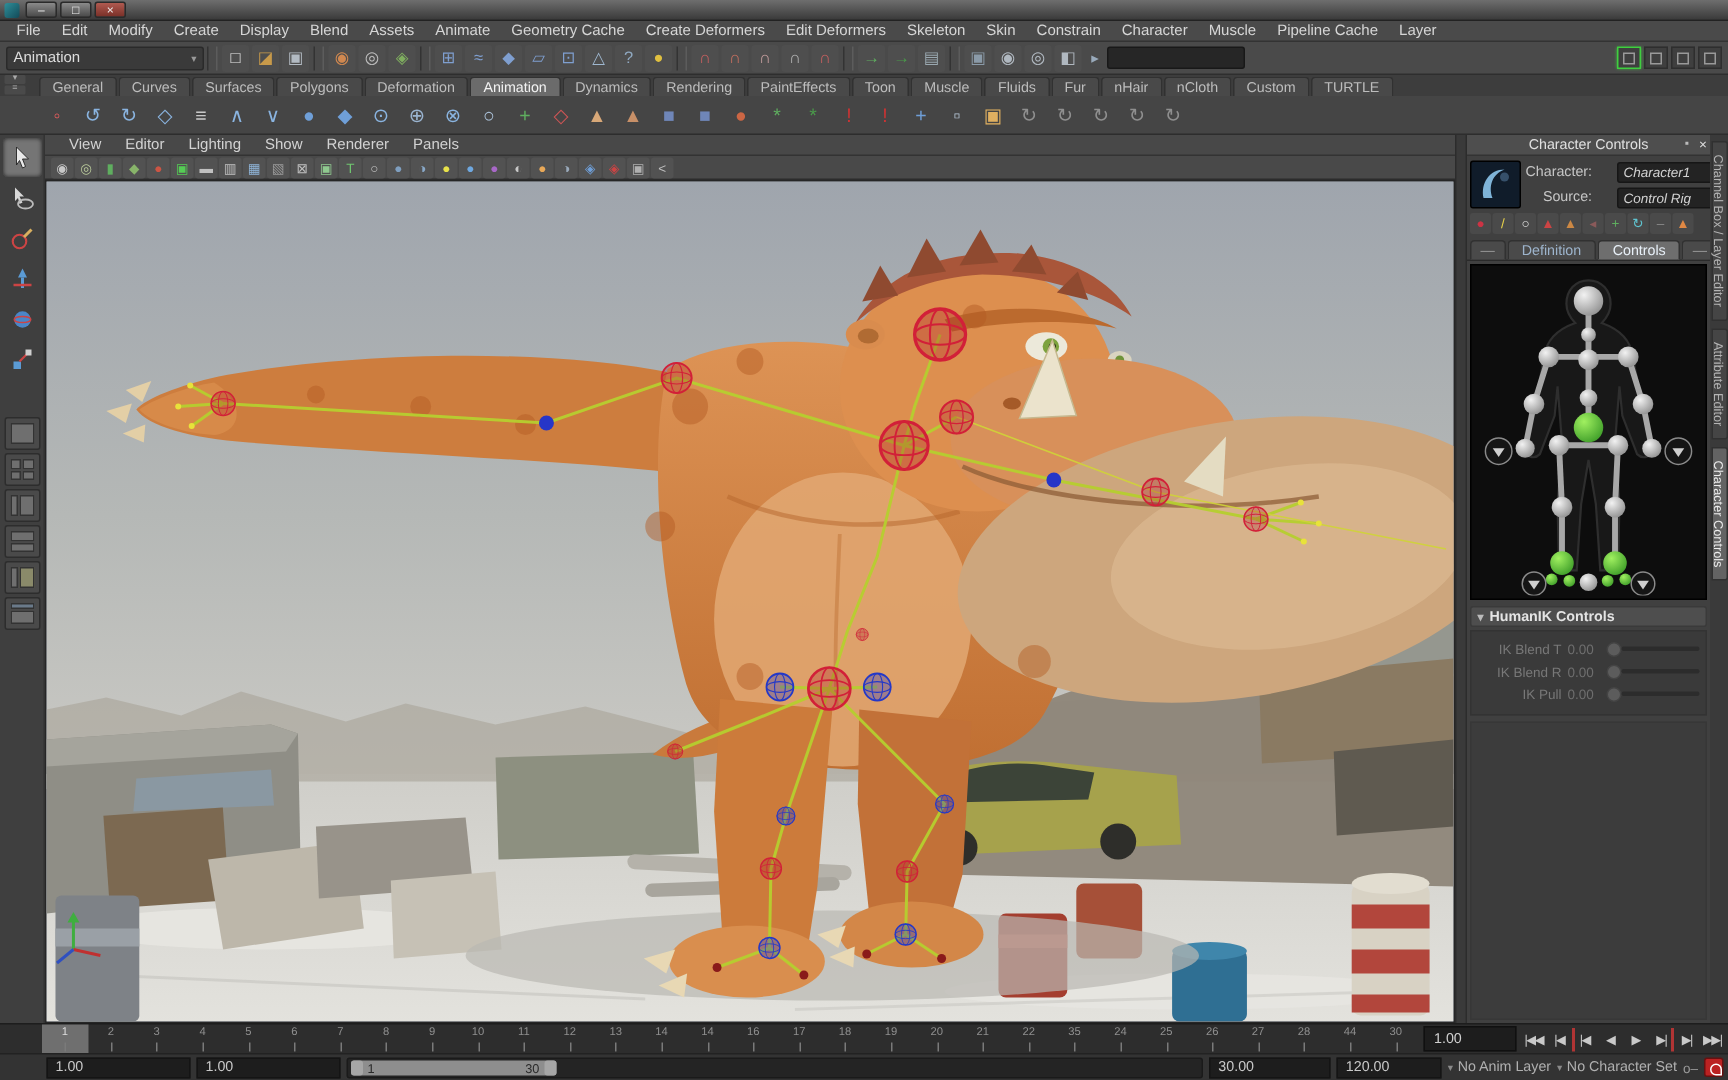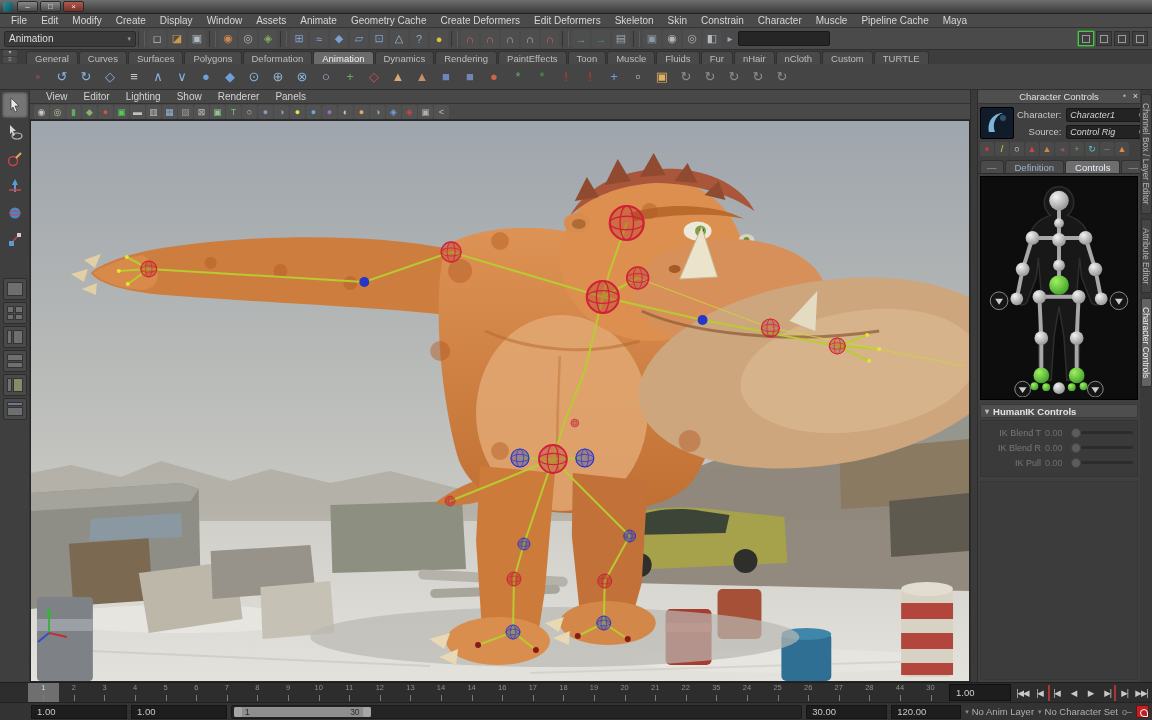--- a/index.html
+++ b/index.html
@@ -79,21 +79,21 @@
   
   .rightpanel { width:162px; background:#404040; display:flex; flex-direction:column; }
   .rp-title { height:14px; background:#4e4e4e; display:flex; align-items:center; justify-content:center;
               font-size:9.5px; color:#e0e0e0; position:relative; border-bottom:1px solid #333; }
   .rp-title .rp-x { position:absolute; right:2px; top:1px; font-size:9px; color:#ddd; }
   .rp-title .rp-pin { position:absolute; right:14px; top:1px; font-size:8px; color:#bbb; }
   .rp-head { display:flex; padding:3px 2px 2px; gap:3px; }
   .hik-logo { width:34px; height:32px; background:#101c2a; border:1px solid #000; border-radius:2px; flex:none; }
   .rp-rows { flex:1; display:flex; flex-direction:column; justify-content:center; gap:2px; }
   .rp-row { display:flex; align-items:center; height:15px; }
-  .rp-label { flex:1; text-align:right; font-size:9.5px; color:#c6c6c6; padding-right:5px; }
+  .rp-label { flex:1; text-align:right; font-size:9.5px; color:#c6c6c6; padding-right:17px; }
   .rp-dd { width:80px; height:14px; background:#232323; border:1px solid #161616; border-radius:2px;
            color:#d2d2d2; font-size:9px; display:flex; align-items:center;font-style:italic; }
   .rp-dd .val { flex:1; padding-left:3px; white-space:nowrap; overflow:hidden; }
   .rp-dd .arr { width:11px; text-align:center; color:#999; font-size:7px; }
   .rp-icons { display:flex; gap:1px; padding:1px 2px 2px; }
   .rp-icon { width:14px; height:14px; display:flex; align-items:center; justify-content:center;
              font-size:9px; background:#4a4a4a; border-radius:2px; }
   .rp-tabs { display:flex; align-items:flex-end; height:16px; padding:0 2px; gap:1px; border-bottom:1px solid #2a2a2a; }
   .rp-tab { padding:1px 9px 0; font-size:9.5px; color:#9db4cc; background:#4a4a4a; border:1px solid #313131;
             border-bottom:none; border-radius:3px 3px 0 0; white-space:nowrap; }
@@ -168,33 +168,33 @@
       <div class="winbtn close">×</div>
     </div>
   </div>
 
   <div class="menubar" id="menubar">
       <span class="menu-item">File</span>
       <span class="menu-item">Edit</span>
       <span class="menu-item">Modify</span>
       <span class="menu-item">Create</span>
       <span class="menu-item">Display</span>
-      <span class="menu-item">Window</span>
+      <span class="menu-item">Blend</span>
       <span class="menu-item">Assets</span>
       <span class="menu-item">Animate</span>
       <span class="menu-item">Geometry Cache</span>
       <span class="menu-item">Create Deformers</span>
       <span class="menu-item">Edit Deformers</span>
       <span class="menu-item">Skeleton</span>
       <span class="menu-item">Skin</span>
       <span class="menu-item">Constrain</span>
       <span class="menu-item">Character</span>
       <span class="menu-item">Muscle</span>
       <span class="menu-item">Pipeline Cache</span>
-      <span class="menu-item">Maya</span>
+      <span class="menu-item">Layer</span>
     </div>
 
   <div class="statusline">
     <div class="menuset">
       <span>Animation</span>
       <span style="font-size:7px;color:#999">▾</span>
     </div>
     <span id="statusicons" style="display:flex;align-items:center;">
         <span class="sl-sep"></span>
         <span class="sl-icon" style="color: rgb(228, 228, 228);">□</span>

